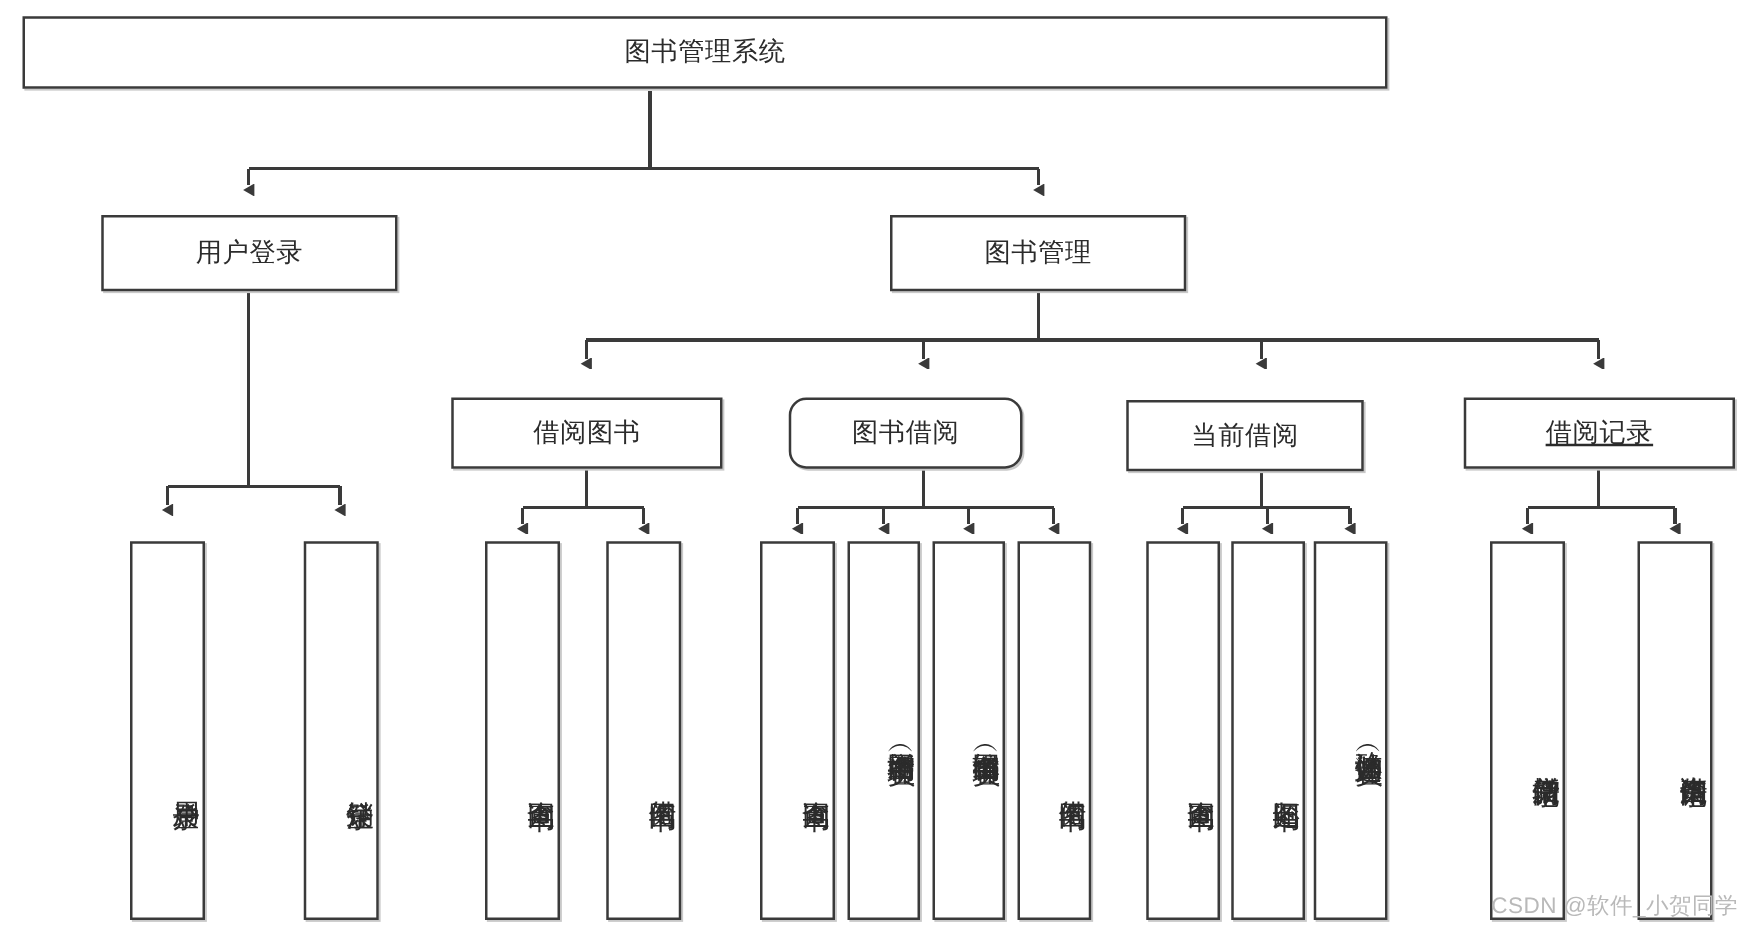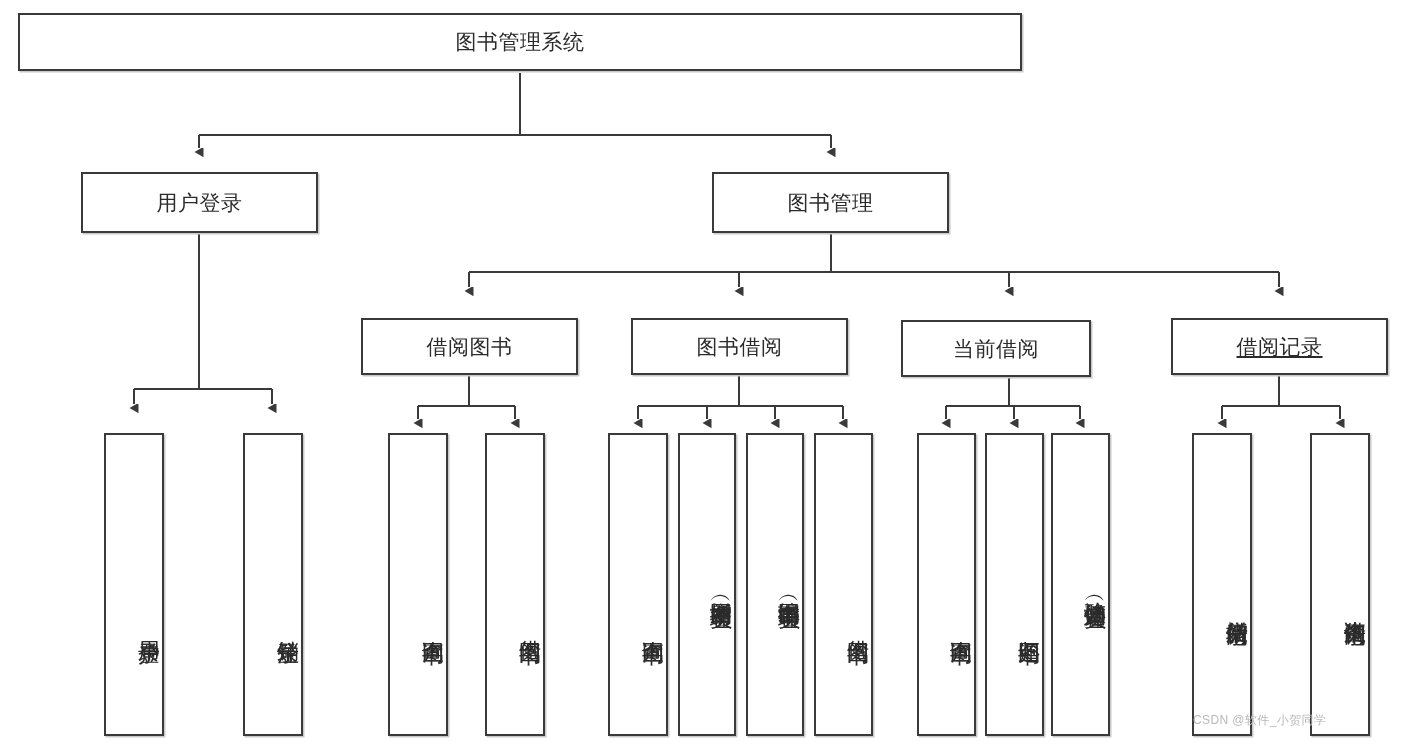--- a/index.html
+++ b/index.html
@@ -48,21 +48,21 @@
     letter-spacing: 1px;
     align-items: flex-start;
     justify-content: center;
     padding-top: 16px;
   }
   .node.vert.topalign {
     padding-top: 8px;
   }
   .watermark {
     position: absolute;
-    font-size: 12px;
+    font-size: 18px;
     color: #b9b9b9;
     white-space: nowrap;
     letter-spacing: 0.4px;
   }
 </style>
 </head>
 <body>
 
 <div id="canvas">
 
@@ -109,27 +109,27 @@
       <path d="M1014,406 L1014,419" marker-end="url(#arrow)"></path>
       <path d="M1080,406 L1080,419" marker-end="url(#arrow)"></path>
 
       <path d="M1279,376 L1279,406"></path>
       <path d="M1222,406 L1340,406"></path>
       <path d="M1222,406 L1222,419" marker-end="url(#arrow)"></path>
       <path d="M1340,406 L1340,419" marker-end="url(#arrow)"></path>
     </g>
   </svg>
 
-  <div class="node horiz" style="left:18px; top:13px; width:1004px; height:58px;">图书管理系统</div>
+  <div class="node horiz" style="left:18px; top:13px; width:1092px; height:58px;">图书管理系统</div>
 
   <div class="node horiz" style="left:81px; top:172px; width:237px; height:61px;">用户登录</div>
   <div class="node horiz" style="left:712px; top:172px; width:237px; height:61px;text-align:center;">图书管理</div>
 
   <div class="node horiz" style="left:361px; top:318px; width:217px; height:57px;">借阅图书</div>
-  <div class="node horiz" style="left:631px; top:318px; width:217px; height:57px;">图书借阅</div>
+  <div class="node horiz" style="left:631px; top:318px; width:187px; height:57px;border-radius:14px;">图书借阅</div>
   <div class="node horiz" style="left:901px; top:320px; width:190px; height:57px;">当前借阅</div>
   <div class="node horiz" style="left:1171px; top:318px; width:217px; height:57px;text-decoration:underline;">借阅记录</div>
 
   <div class="node vert" style="left:104px; top:433px; width:60px; height:303px; padding-top:80px;">用户登录</div>
   <div class="node vert" style="left:243px; top:433px; width:60px; height:303px; padding-top:80px;">注销登录</div>
 
   <div class="node vert" style="left:388px; top:433px; width:60px; height:303px; padding-top:80px;">查询图书</div>
   <div class="node vert" style="left:485px; top:433px; width:60px; height:303px; padding-top:80px;">借阅图书</div>
 
   <div class="node vert" style="left:608px; top:433px; width:60px; height:303px; padding-top:80px;">查询图书</div>

